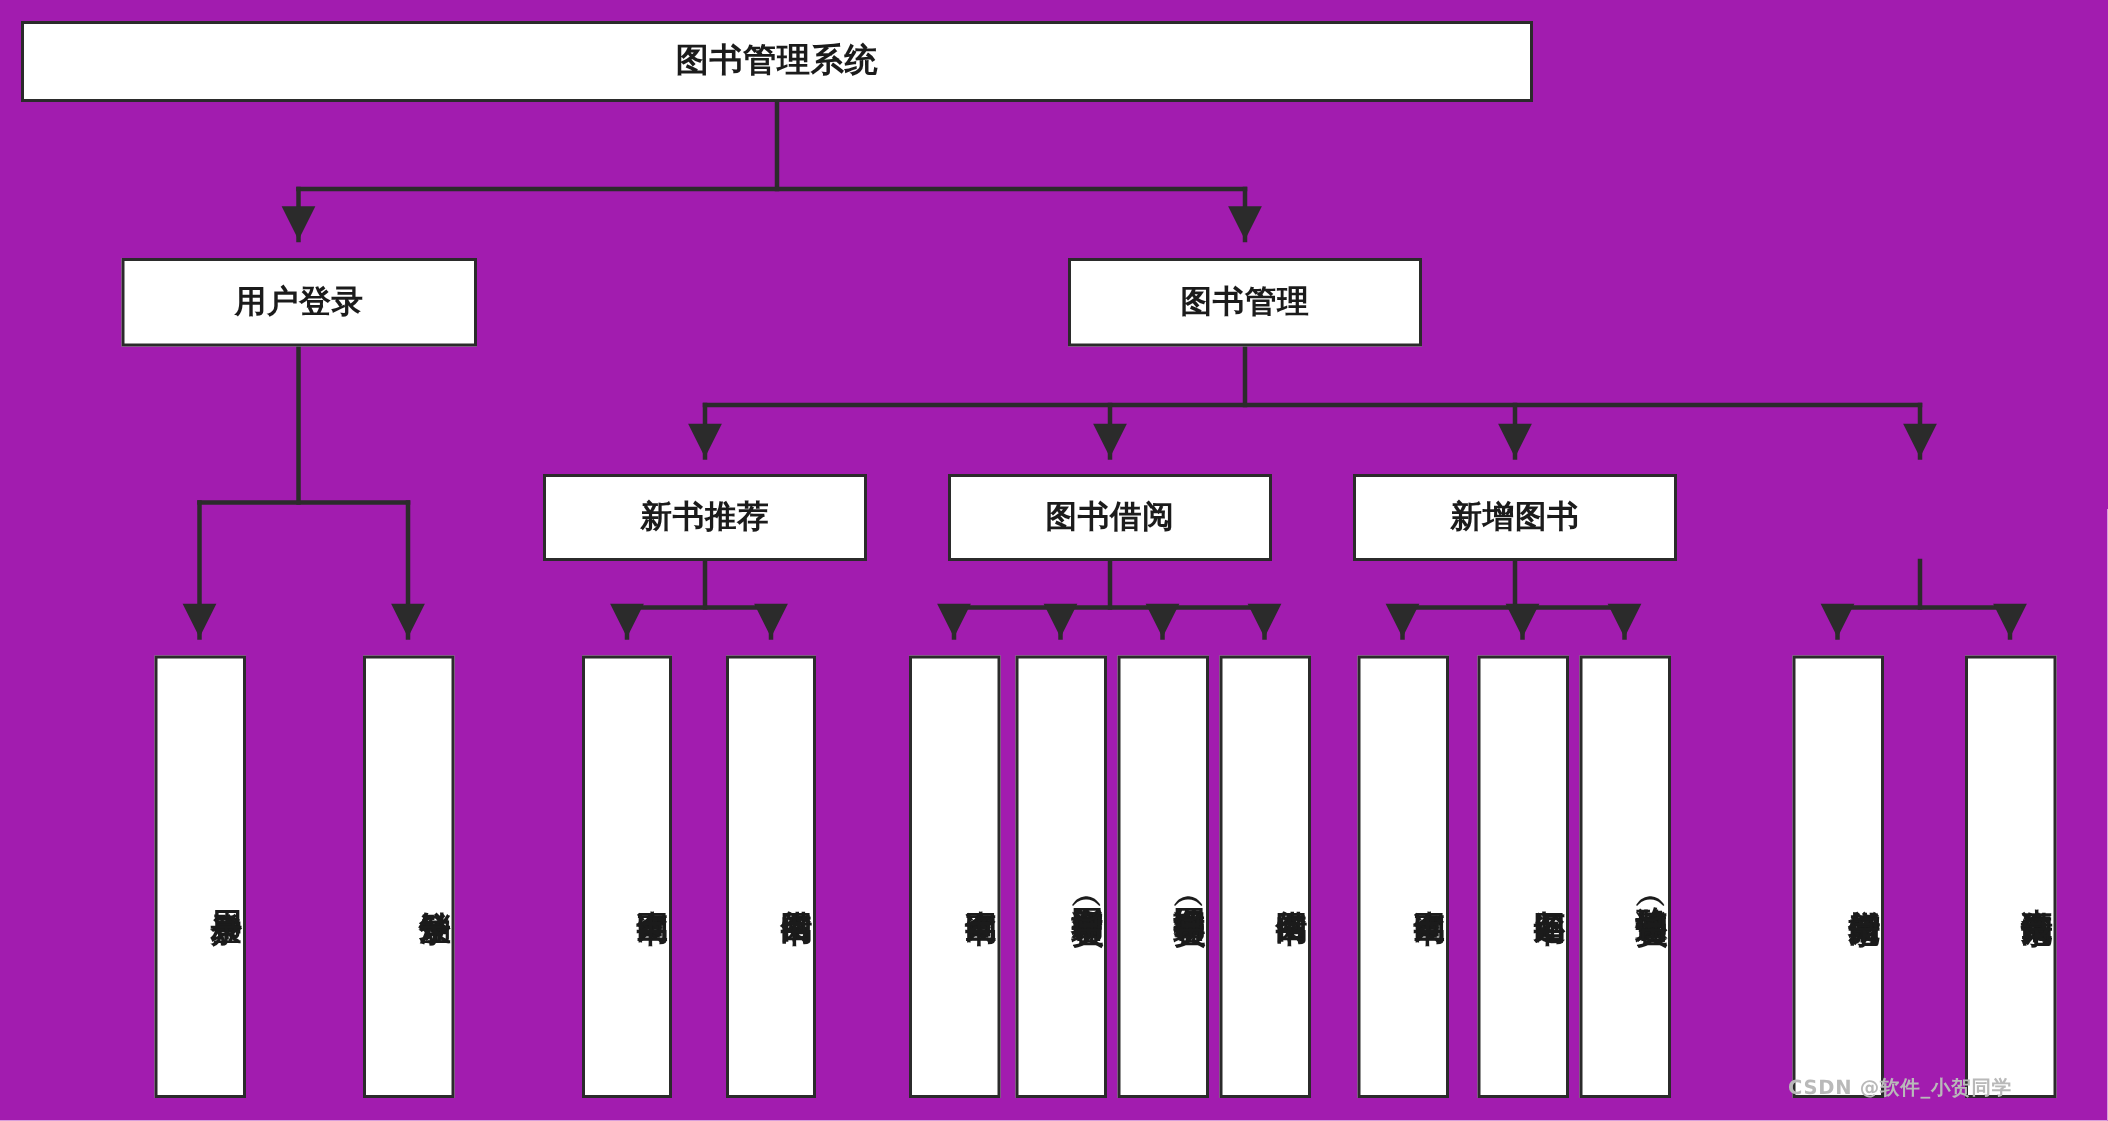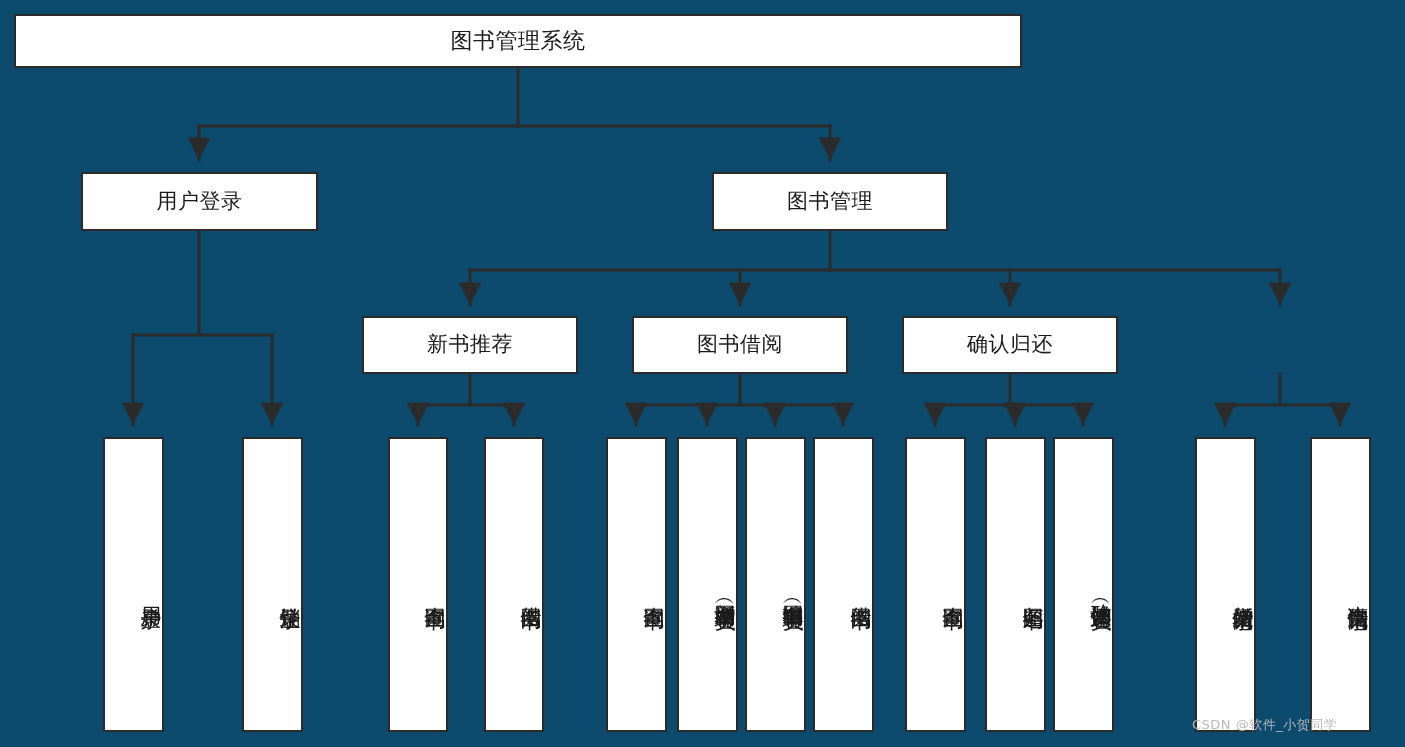--- a/index.html
+++ b/index.html
@@ -7,22 +7,23 @@
     padding: 0;
     background: #ffffff;
   }
   body {
     font-family: "DejaVu Sans", "Liberation Sans", sans-serif;
   }
   #canvas {
     position: relative;
     width: 1405px;
     height: 747px;
-    background: #0c4a6e;
+    background: #a21caf;
     overflow: hidden;
+    font-weight: bold;
   }
   .node {
     position: absolute;
     box-sizing: border-box;
     border: 2px solid #2b2b2b;
     background: #ffffff;
     display: flex;
     align-items: center;
     justify-content: center;
     color: #1b1b1b;
@@ -118,21 +119,21 @@
     </g>
   </svg>
 
   <div class="node horiz root" style="left: 14px; top: 14px; width: 1008px; height: 54px;">图书管理系统</div>
 
   <div class="node horiz" style="left: 81px; top: 172px; width: 237px; height: 59px;">用户登录</div>
   <div class="node horiz" style="left: 712px; top: 172px; width: 236px; height: 59px;">图书管理</div>
 
   <div class="node horiz" style="left: 362px; top: 316px; width: 216px; height: 58px;">新书推荐</div>
   <div class="node horiz" style="left: 632px; top: 316px; width: 216px; height: 58px;">图书借阅</div>
-  <div class="node horiz" style="left: 902px; top: 316px; width: 216px; height: 58px;">确认归还</div>
+  <div class="node horiz" style="left: 902px; top: 316px; width: 216px; height: 58px;">新增图书</div>
 
   <div class="node vert" style="left: 103px; top: 437px; width: 61px; height: 295px;">用户登录</div>
   <div class="node vert" style="left: 242px; top: 437px; width: 61px; height: 295px;">注销登录</div>
   <div class="node vert" style="left: 388px; top: 437px; width: 60px; height: 295px;">查询图书</div>
   <div class="node vert" style="left: 484px; top: 437px; width: 60px; height: 295px;">借阅图书</div>
   <div class="node vert" style="left: 606px; top: 437px; width: 61px; height: 295px;">查询图书</div>
   <div class="node vert" style="left: 677px; top: 437px; width: 61px; height: 295px;">新增图书（管理员）</div>
   <div class="node vert" style="left: 745px; top: 437px; width: 61px; height: 295px;">编辑图书（管理员）</div>
   <div class="node vert" style="left: 813px; top: 437px; width: 61px; height: 295px;">借阅图书</div>
   <div class="node vert" style="left: 905px; top: 437px; width: 61px; height: 295px;">查询图书</div>

